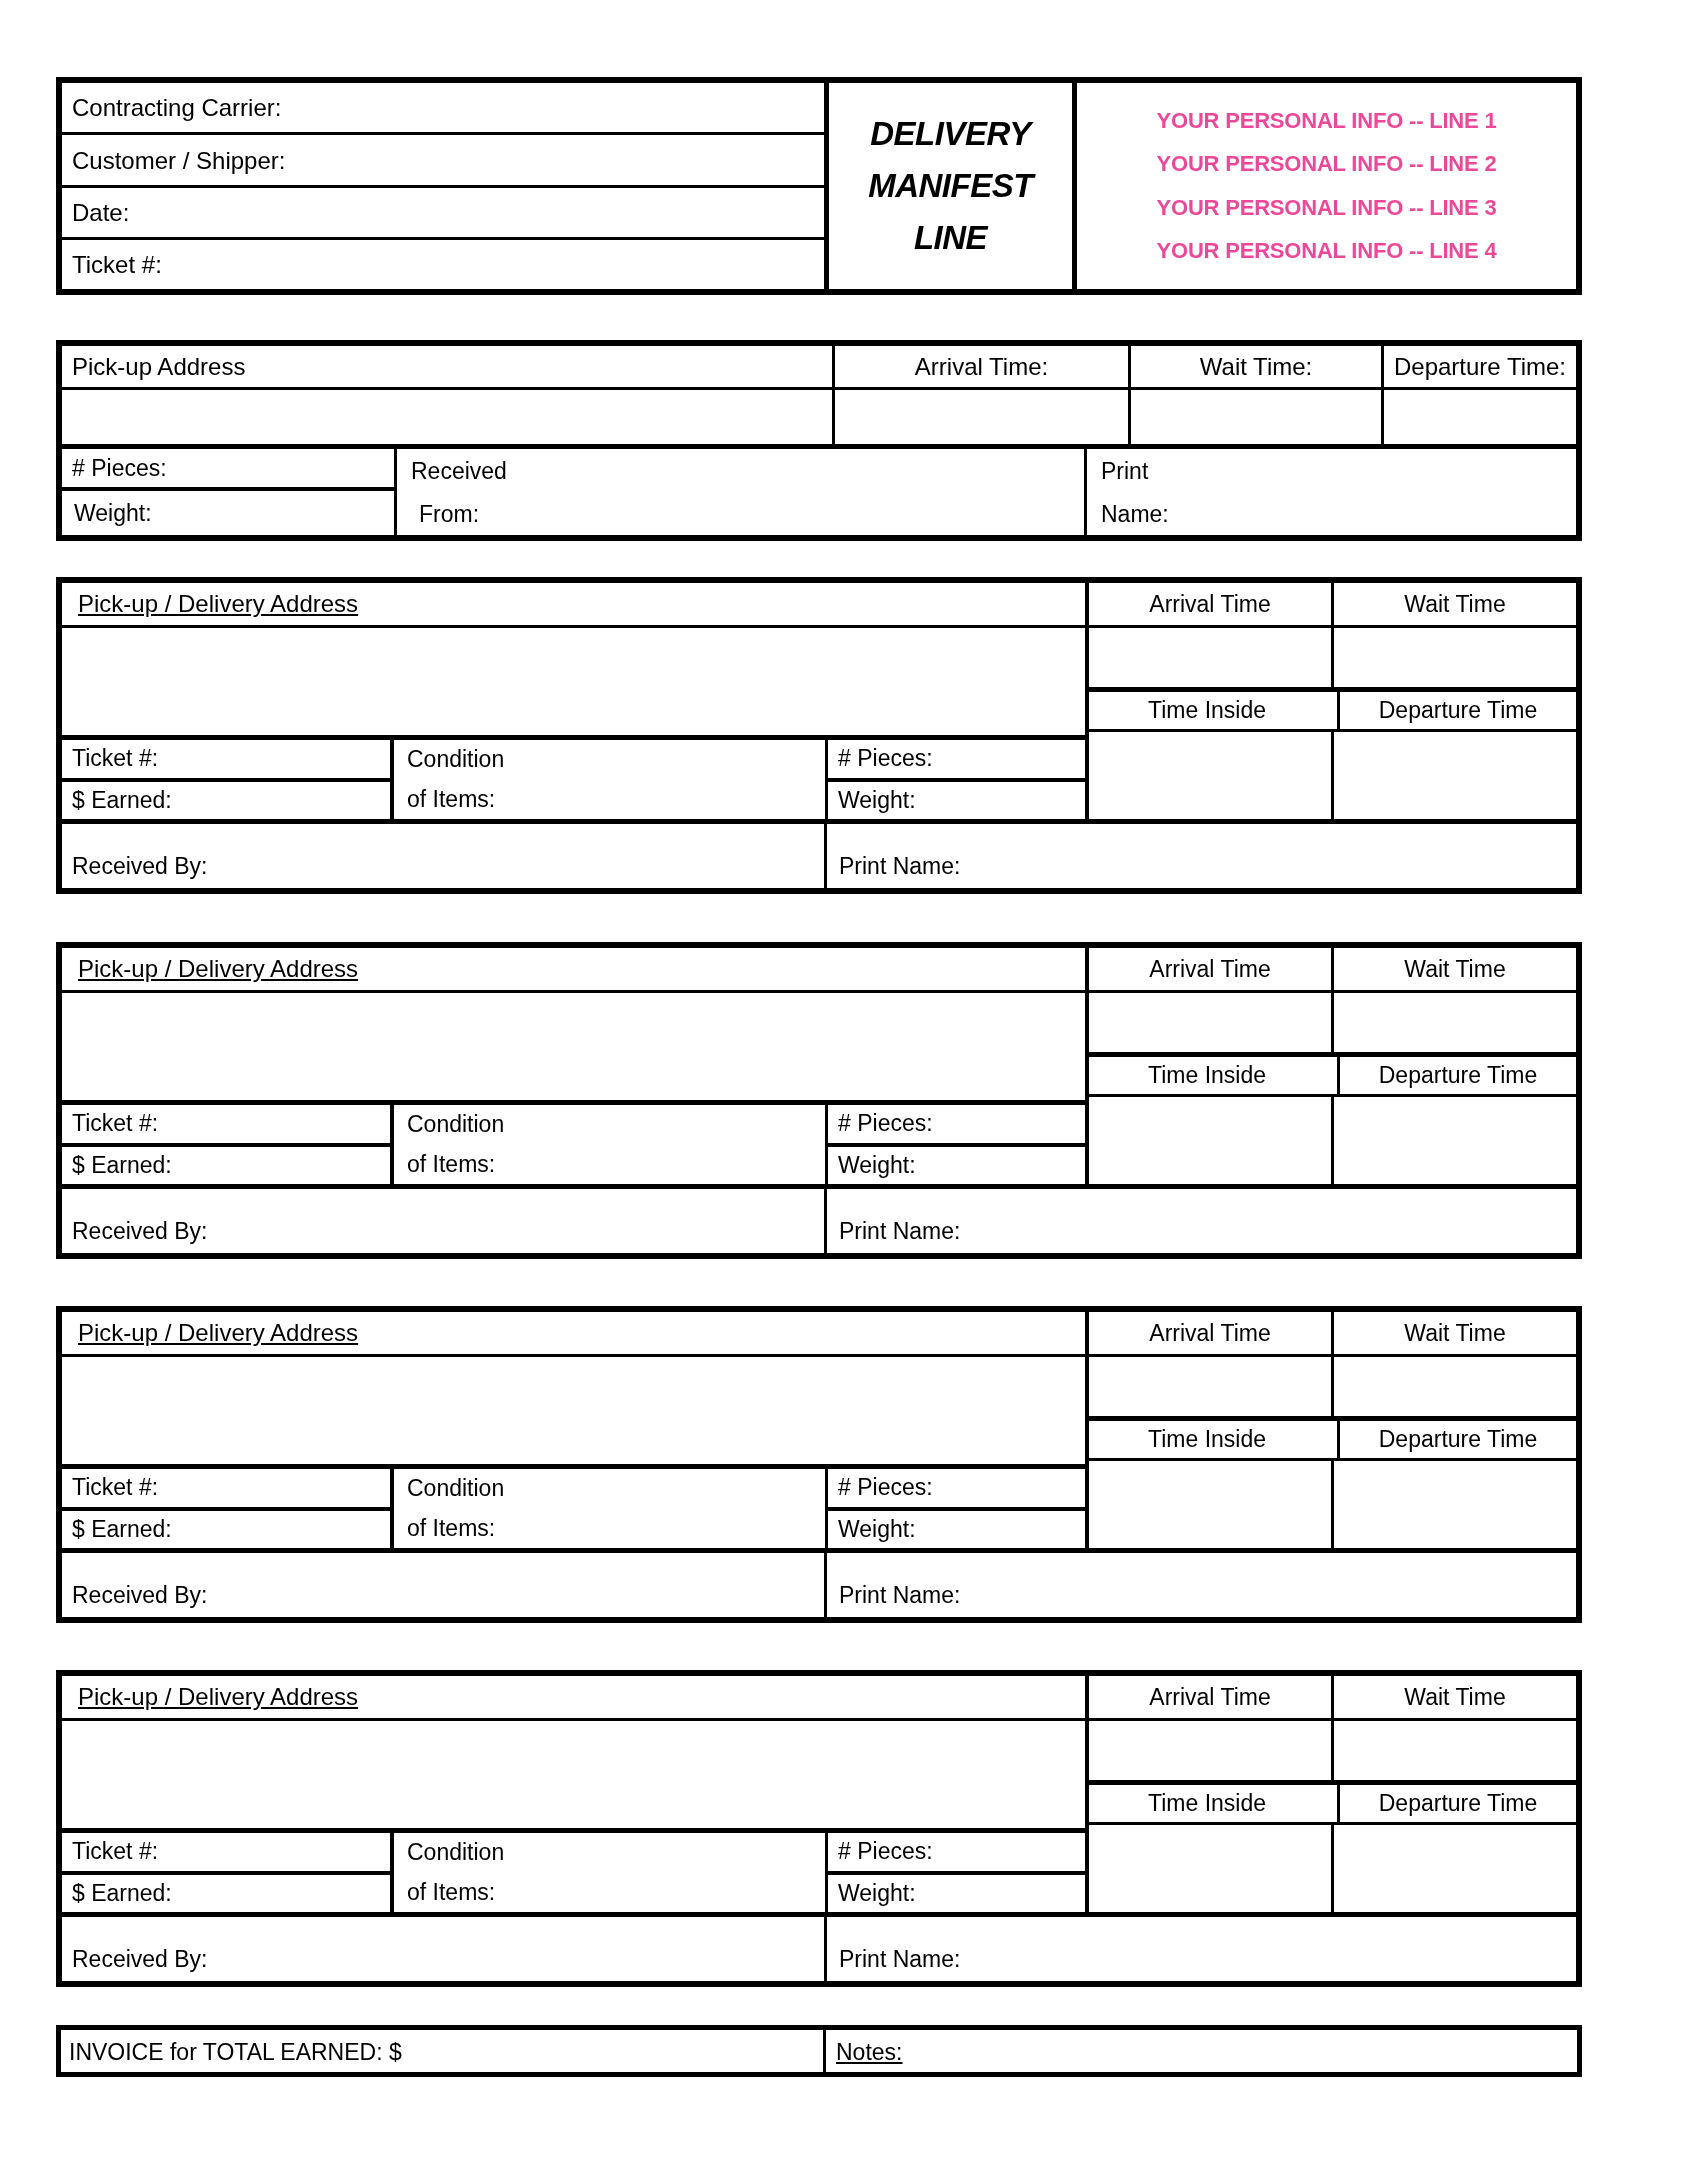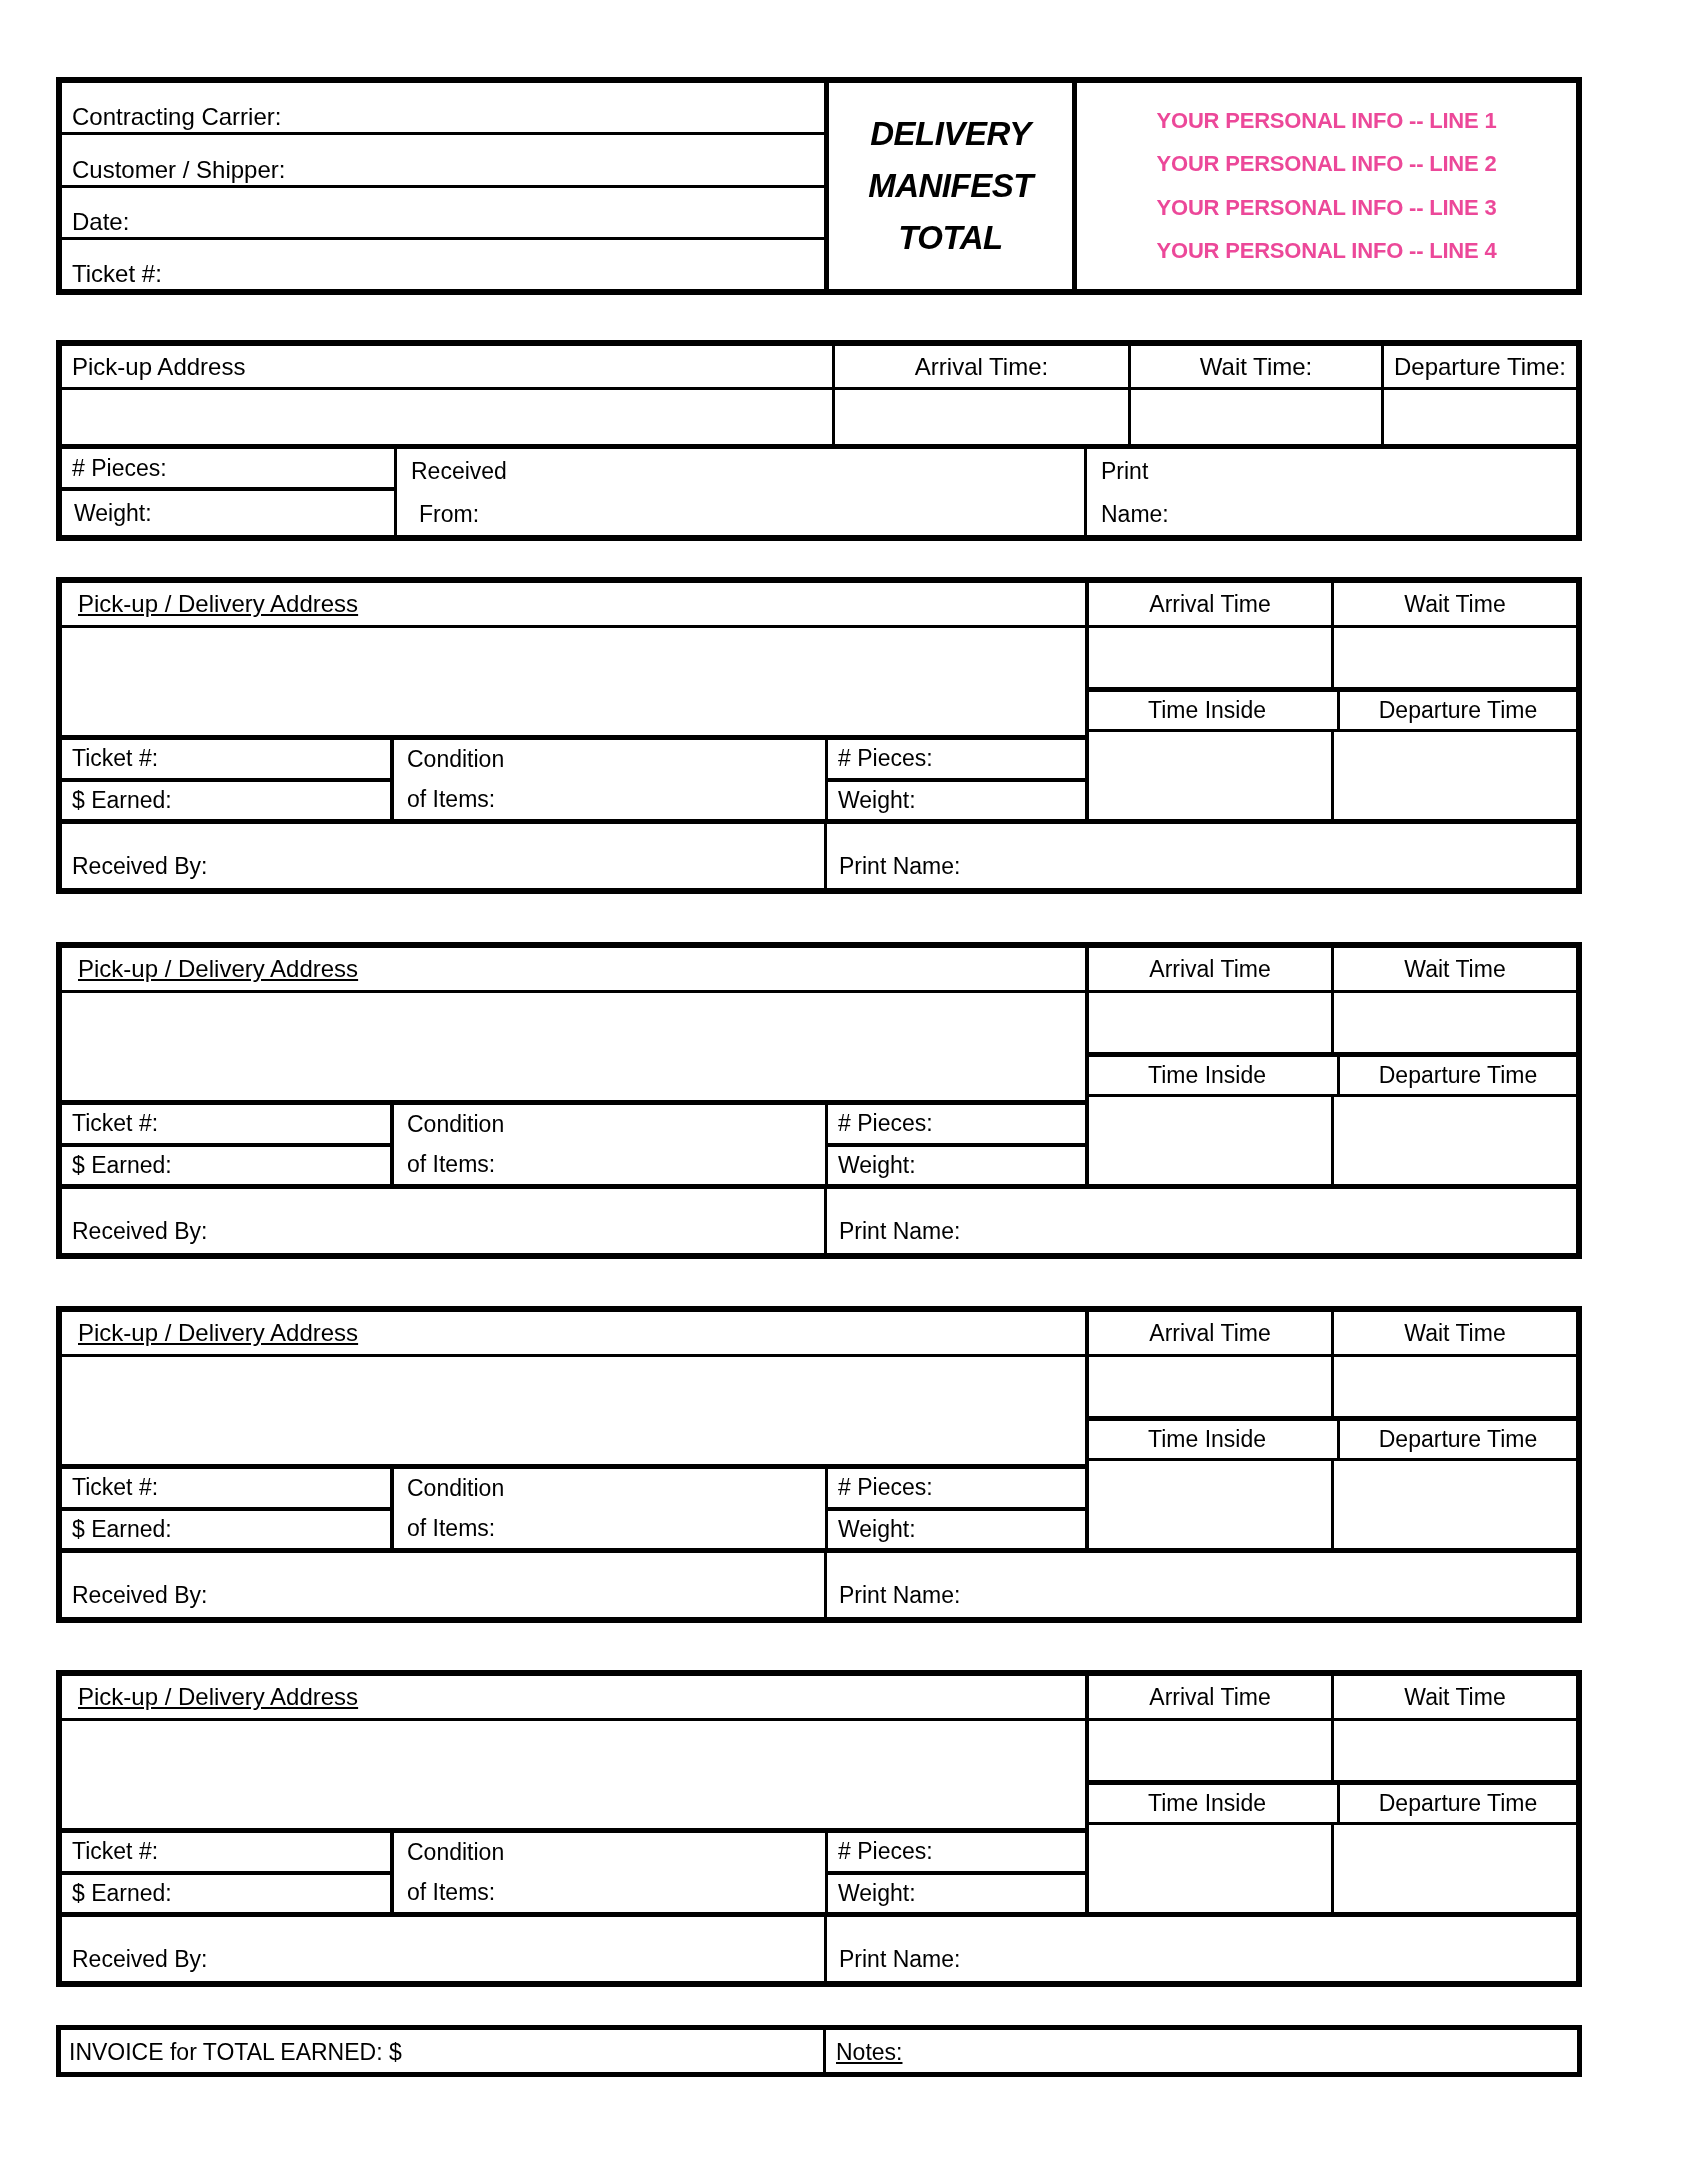--- a/index.html
+++ b/index.html
@@ -8,21 +8,21 @@
     position:relative; width:1683px; height:2177px; background:#ffffff;
     font-family:"Liberation Sans", sans-serif; color:#000;
     margin:0 auto; overflow:hidden;
   }
   .blk { position:absolute; left:56px; width:1526px; background:#fff; }
 
   
   .header-box { top:77px; height:218px; border:6px solid #000; display:flex; }
   .hdr-left  { width:767px; border-right:5px solid #000; display:flex; flex-direction:column; }
   .hdr-row   { flex:1; border-bottom:3px solid #000; display:flex; align-items:flex-end;
-               padding:0 6px 1px 10px; font-size:24px; }
+               padding:0 6px 10px 10px; font-size:24px; }
   .hdr-row:last-child { border-bottom:none; }
   .hdr-center{ width:248px; border-right:5px solid #000; display:flex; flex-direction:column;
                justify-content:center; align-items:center; }
   .hdr-center .t-line { font-size:33px; font-weight:bold; font-style:italic; line-height:52px;
                letter-spacing:-0.5px; }
   .hdr-right { flex:1; display:flex; flex-direction:column; justify-content:space-evenly;
                align-items:center; padding:8px 0; }
   .hdr-right .p-line { font-size:22px; font-weight:bold; letter-spacing:-0.2px; }
 
   
@@ -88,21 +88,21 @@
   <div class="blk header-box">
     <div class="hdr-left">
       <div class="hdr-row">Contracting Carrier:</div>
       <div class="hdr-row">Customer / Shipper:</div>
       <div class="hdr-row">Date:</div>
       <div class="hdr-row">Ticket #:</div>
     </div>
     <div class="hdr-center">
       <div class="t-line">DELIVERY</div>
       <div class="t-line">MANIFEST</div>
-      <div class="t-line">TOTAL</div>
+      <div class="t-line">LINE</div>
     </div>
     <div class="hdr-right" id="personal-info" style="color: #ec4899;">
       <div class="p-line">YOUR PERSONAL INFO -- LINE 1</div>
       <div class="p-line">YOUR PERSONAL INFO -- LINE 2</div>
       <div class="p-line">YOUR PERSONAL INFO -- LINE 3</div>
       <div class="p-line">YOUR PERSONAL INFO -- LINE 4</div>
     </div>
   </div>
 
   <div class="blk s1">

